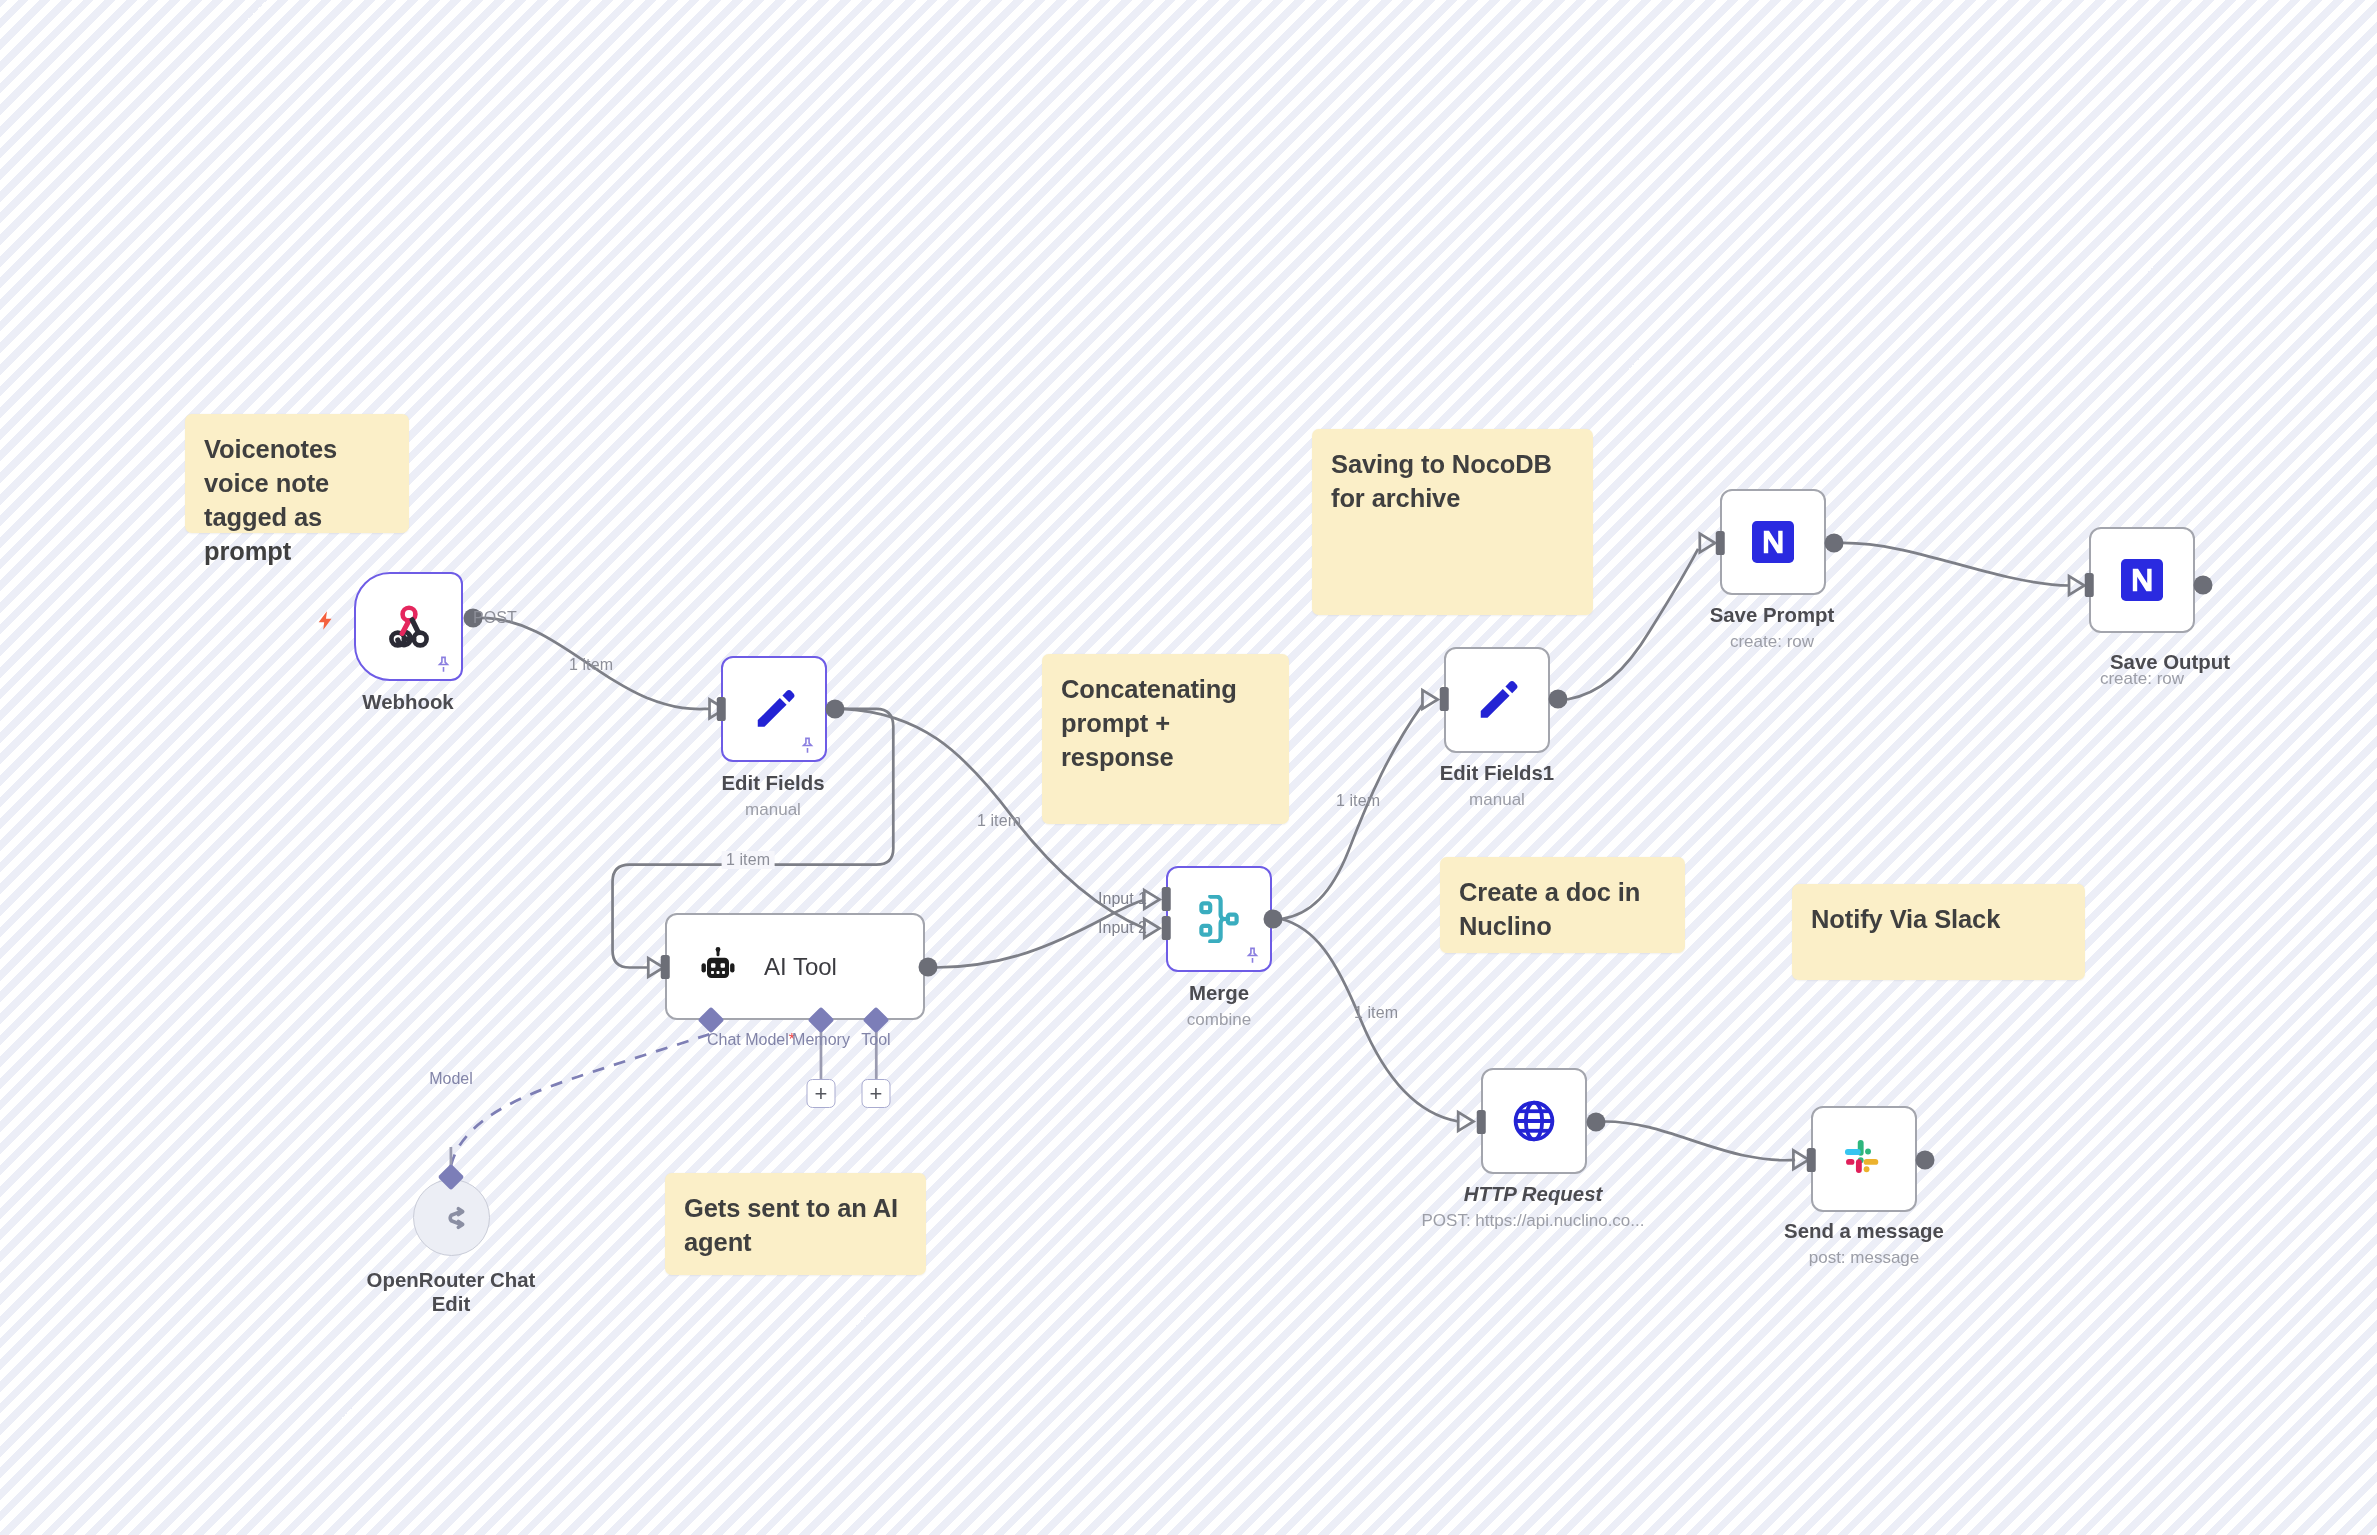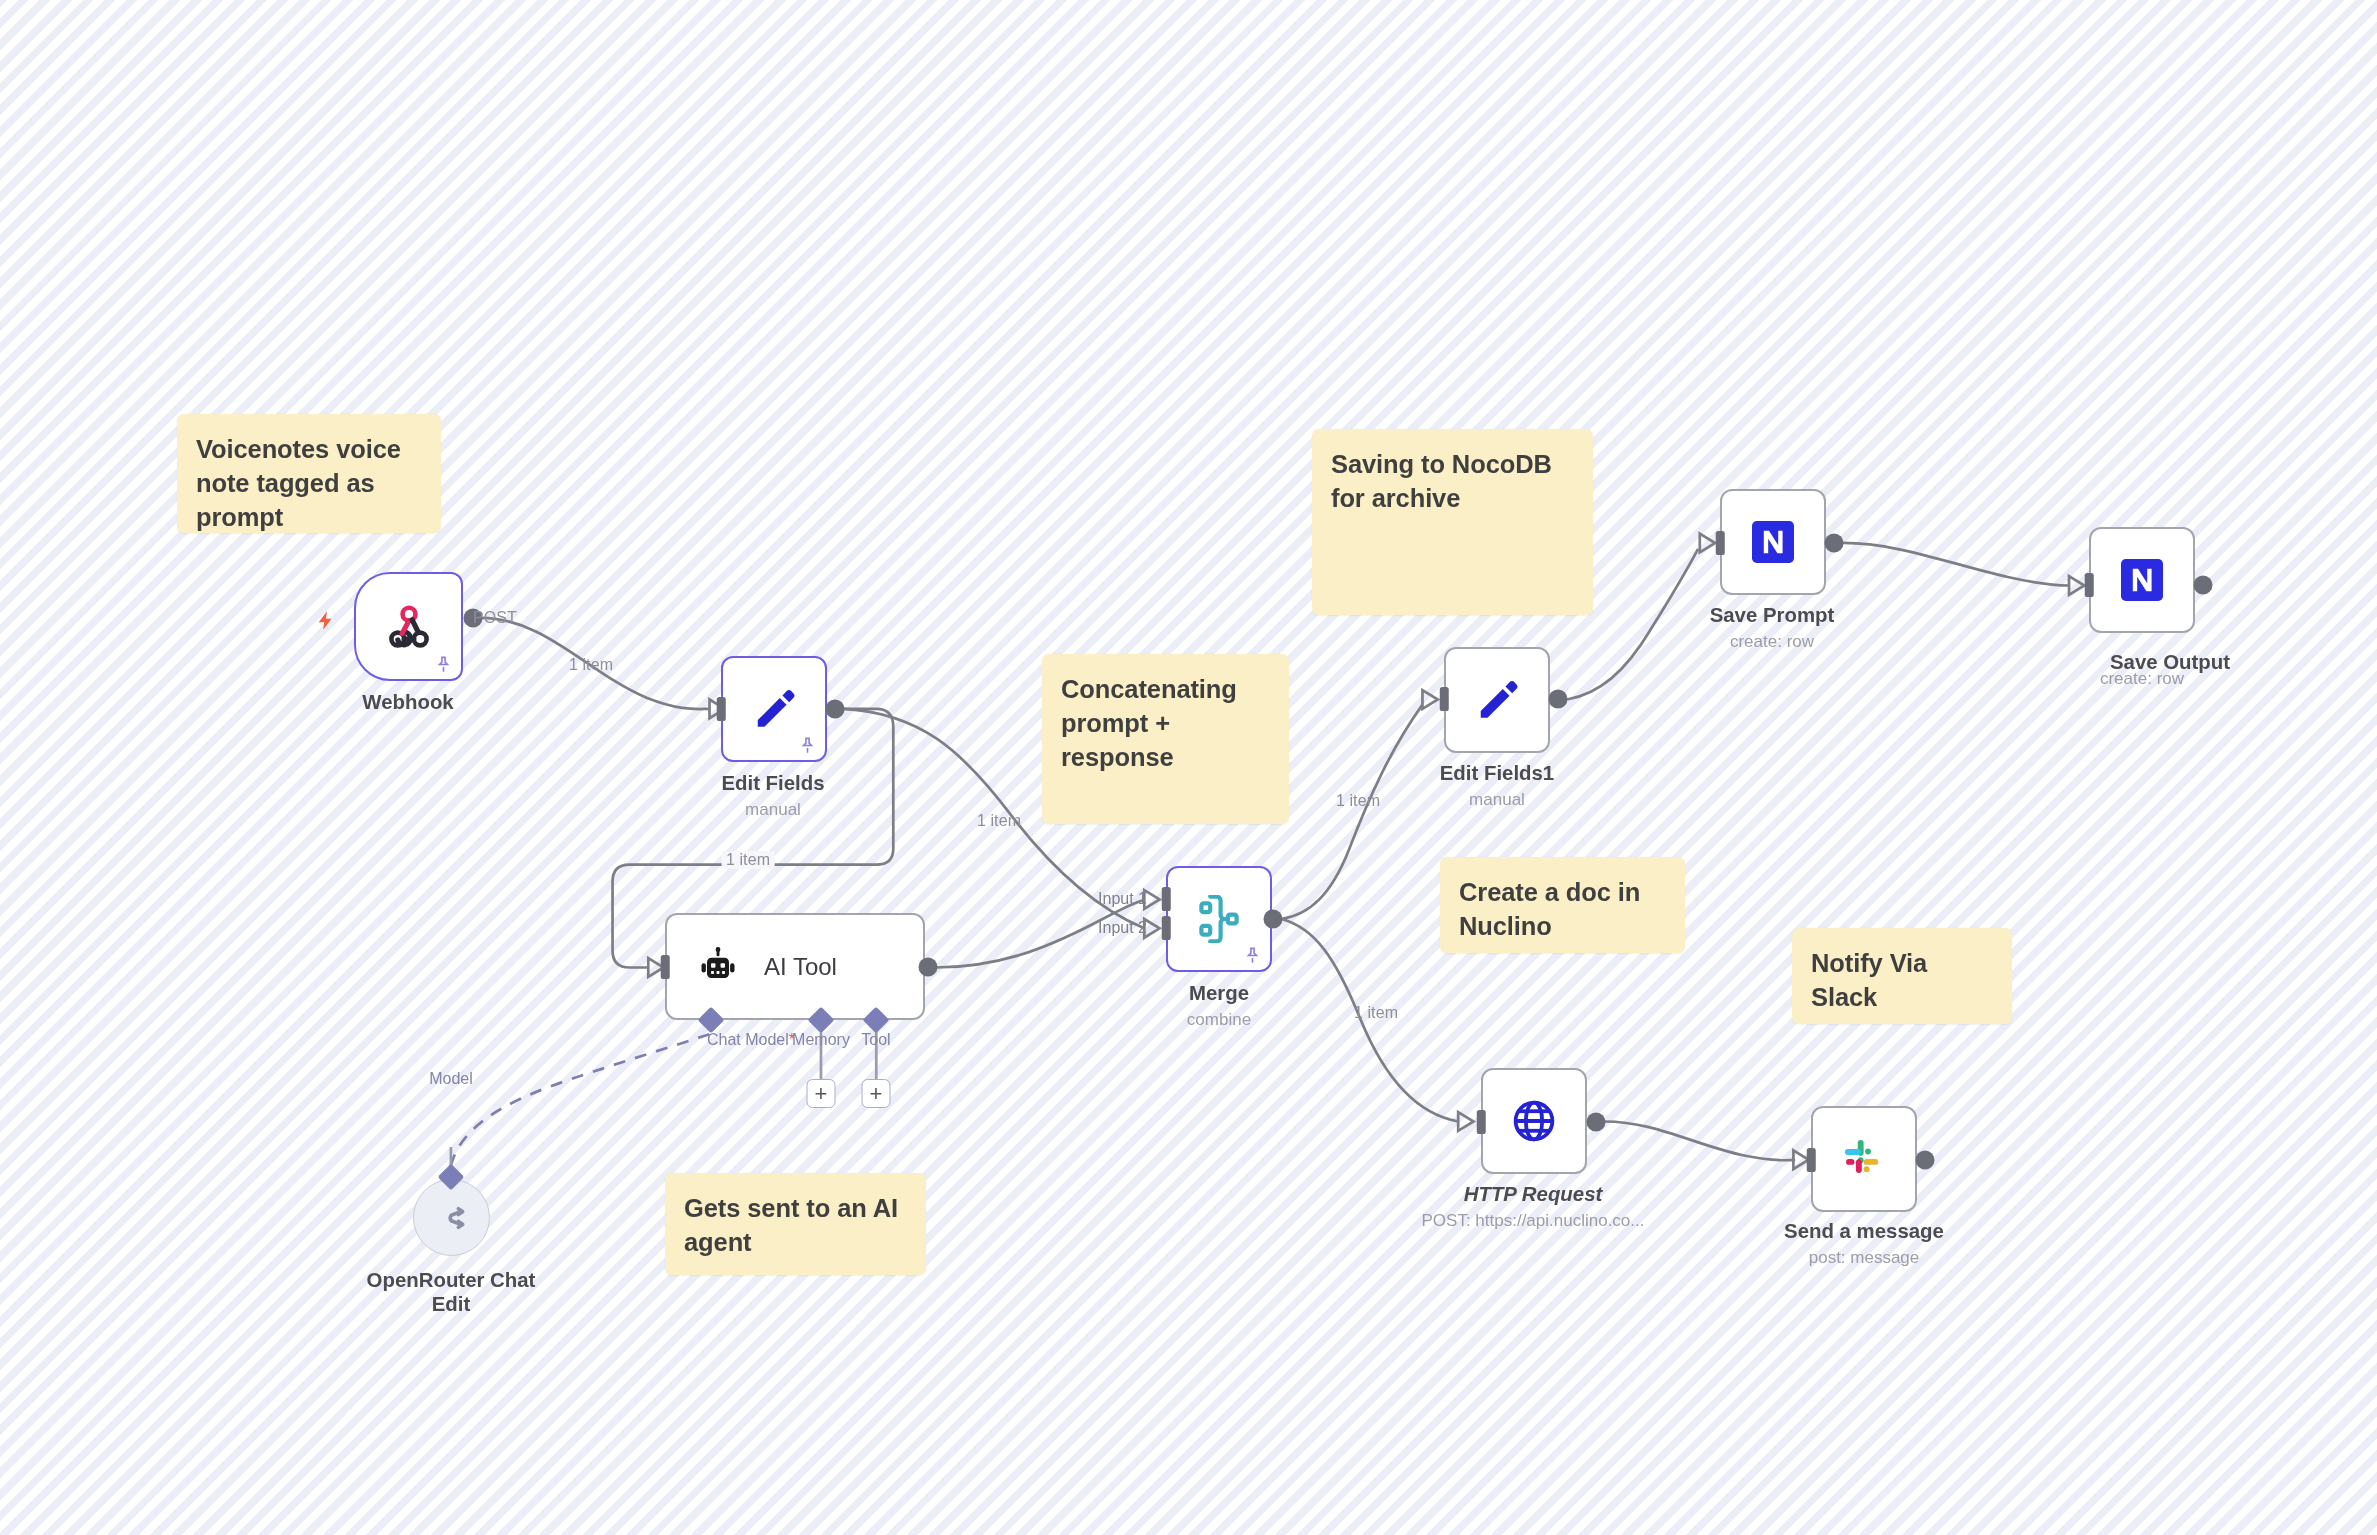--- a/index.html
+++ b/index.html
@@ -262,25 +262,25 @@
 
     <path class="edge-path" d="M 1886 1318 C 1945 1318, 1990 1345, 2050 1358 C 2085 1365, 2100 1364, 2110 1363"></path>
     <path class="edge-path" d="M 2108 1352 L 2126 1363 L 2108 1374 Z" fill="#6c6e77" stroke="none"></path>
 
     <path class="edge-stub" d="M 965 1204 L 965 1268"></path>
     <path class="edge-stub" d="M 1030 1204 L 1030 1268"></path>
 
     <path class="edge-stub" d="M 530 1348 L 530 1372"></path>
   </svg>
 
-  <div class="sticky" style="left:177px; top:414px; width:264px; height:119px;">Voicenotes voice note tagged as prompt</div>
+  <div class="sticky" style="left:185px; top:414px; width:224px; height:119px;">Voicenotes voice note tagged as prompt</div>
   <div class="sticky" style="left:1042px; top:654px; width:247px; height:170px;">Concatenating prompt + response</div>
   <div class="sticky" style="left:1312px; top:429px; width:281px; height:186px;">Saving to NocoDB for archive</div>
   <div class="sticky" style="left:1440px; top:857px; width:245px; height:96px;">Create a doc in Nuclino</div>
-  <div class="sticky" style="left:1792px; top:928px; width:220px; height:96px;">Notify Via Slack</div>
+  <div class="sticky" style="left:1792px; top:884px; width:293px; height:96px;">Notify Via Slack</div>
   <div class="sticky" style="left:665px; top:1173px; width:261px; height:102px;">Gets sent to an AI agent</div>
 
   <div class="bolt" style="left:315px; top:606px;">
     <svg class="icon" viewBox="0 0 24 24" width="22" height="29" fill="currentColor">
       <path d="M13 2 L4 14 h6 l-1 8 9-12 h-6 z"></path>
     </svg>
   </div>
   <div class="node trigger selected" style="left:354px; top:572px; width:109px; height:109px;">
     <span>
       <svg class="icon" viewBox="0 0 24 24" width="48" height="48">

